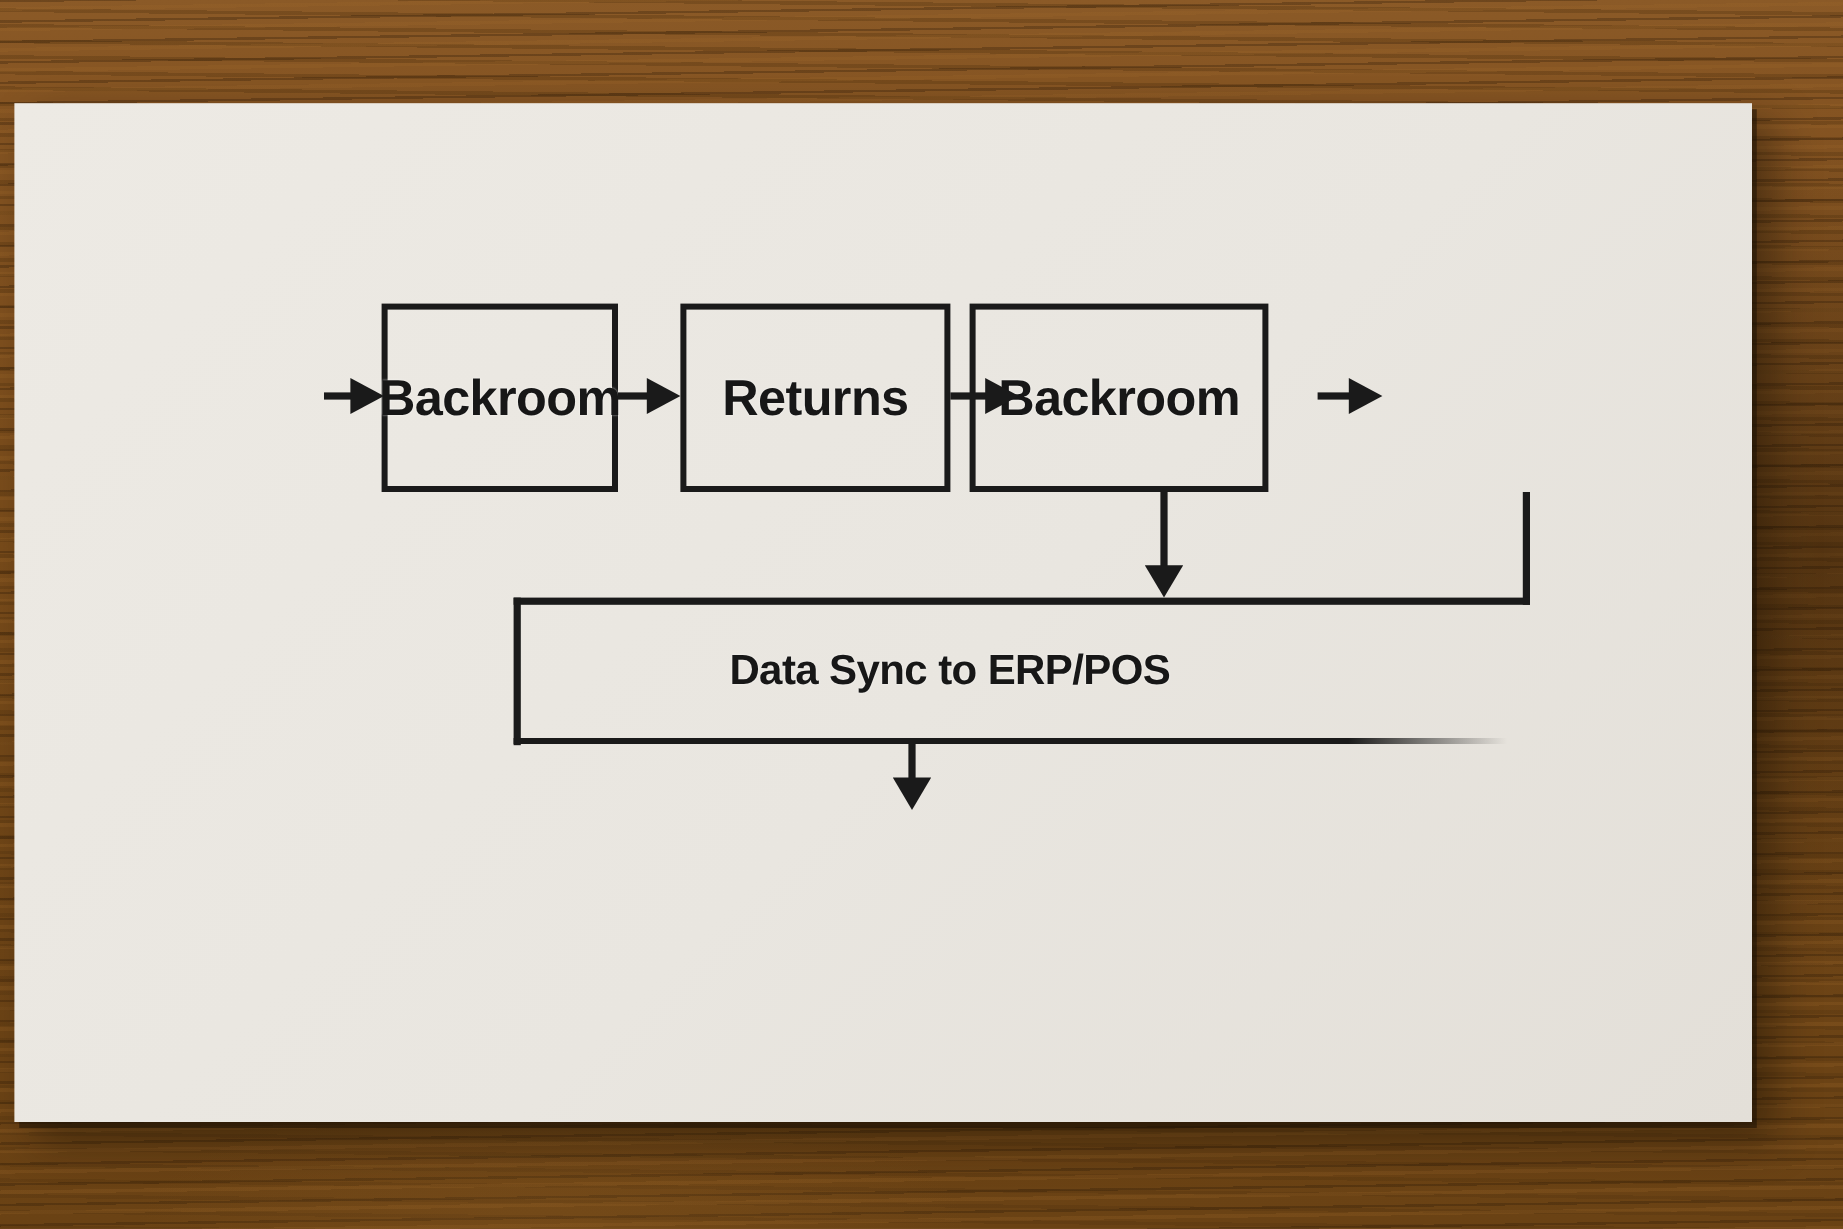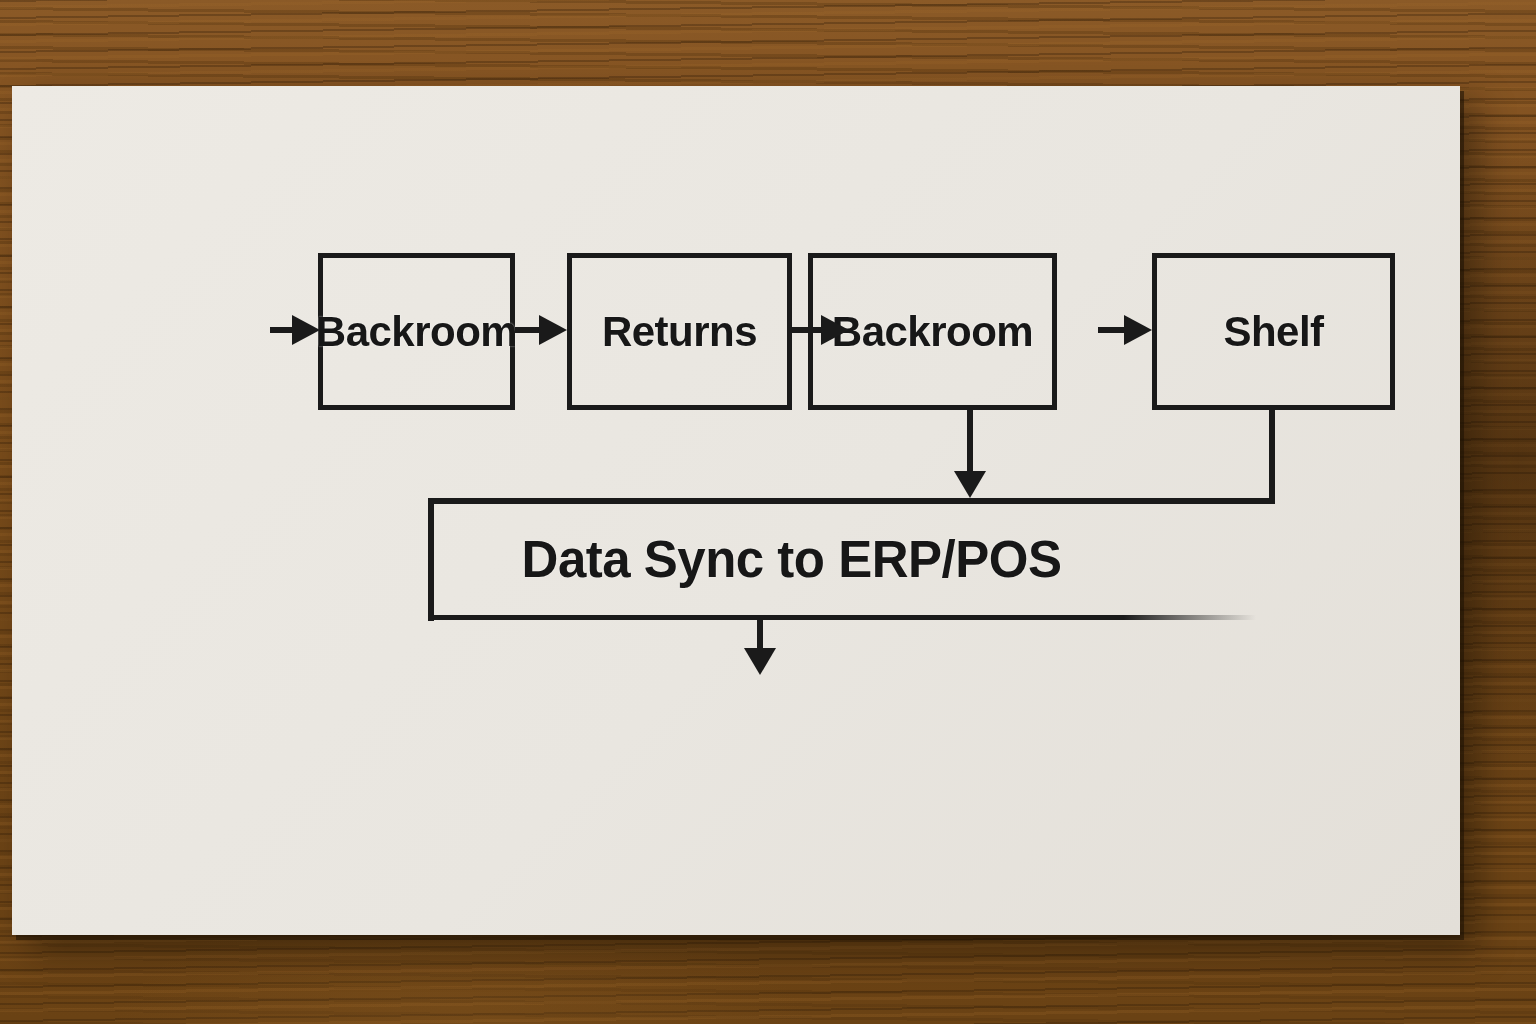--- a/index.html
+++ b/index.html
@@ -105,21 +105,21 @@
     position: absolute;
     left: 416px; top: 529px; width: 828px; height: 5px;
     background: linear-gradient(to right,
       #1a1a1a 0%, #1a1a1a 84%, rgba(26,26,26,0) 100%);
   }
   #node-data-sync {
     position: absolute;
     left: 416px; top: 412px; width: 847px; height: 122px;
     display: flex; align-items: center; justify-content: center;
     transform: translateX(-60px);
-    color: #171717; font-weight: bold; font-size: 51px;
+    color: #171717; font-weight: bold; font-size: 35px;
     letter-spacing: -0.5px;
     text-shadow: 0 0 2px rgba(255,255,255,0.7);
   }
 
   
   #edge7-line { left: 745px; top: 534px; height: 30px; }
   #edge7-head { left: 732px; top: 562px; }
 
   
   #node-returns {
@@ -136,23 +136,20 @@
   <div id="paper">
 
     <div class="node row-top" id="node-receiving">
       <span>Backroom</span>
     </div>
     <div class="node row-top" id="node-labeling">
       <span>Returns</span>
     </div>
     <div class="node row-top" id="node-backroom">
       <span>Backroom</span>
-    </div>
-    <div class="node row-top" id="node-shelf">
-      <span>Shelf</span>
     </div>
 
     <div class="hline h-arrow-line" id="edge1-line"></div>
     <div class="head-right" id="edge1-head"></div>
 
     <div class="hline h-arrow-line" id="edge2-line"></div>
     <div class="head-right" id="edge2-head"></div>
 
     <div class="hline h-arrow-line" id="edge3-line"></div>
     <div class="head-right" id="edge3-head"></div>

